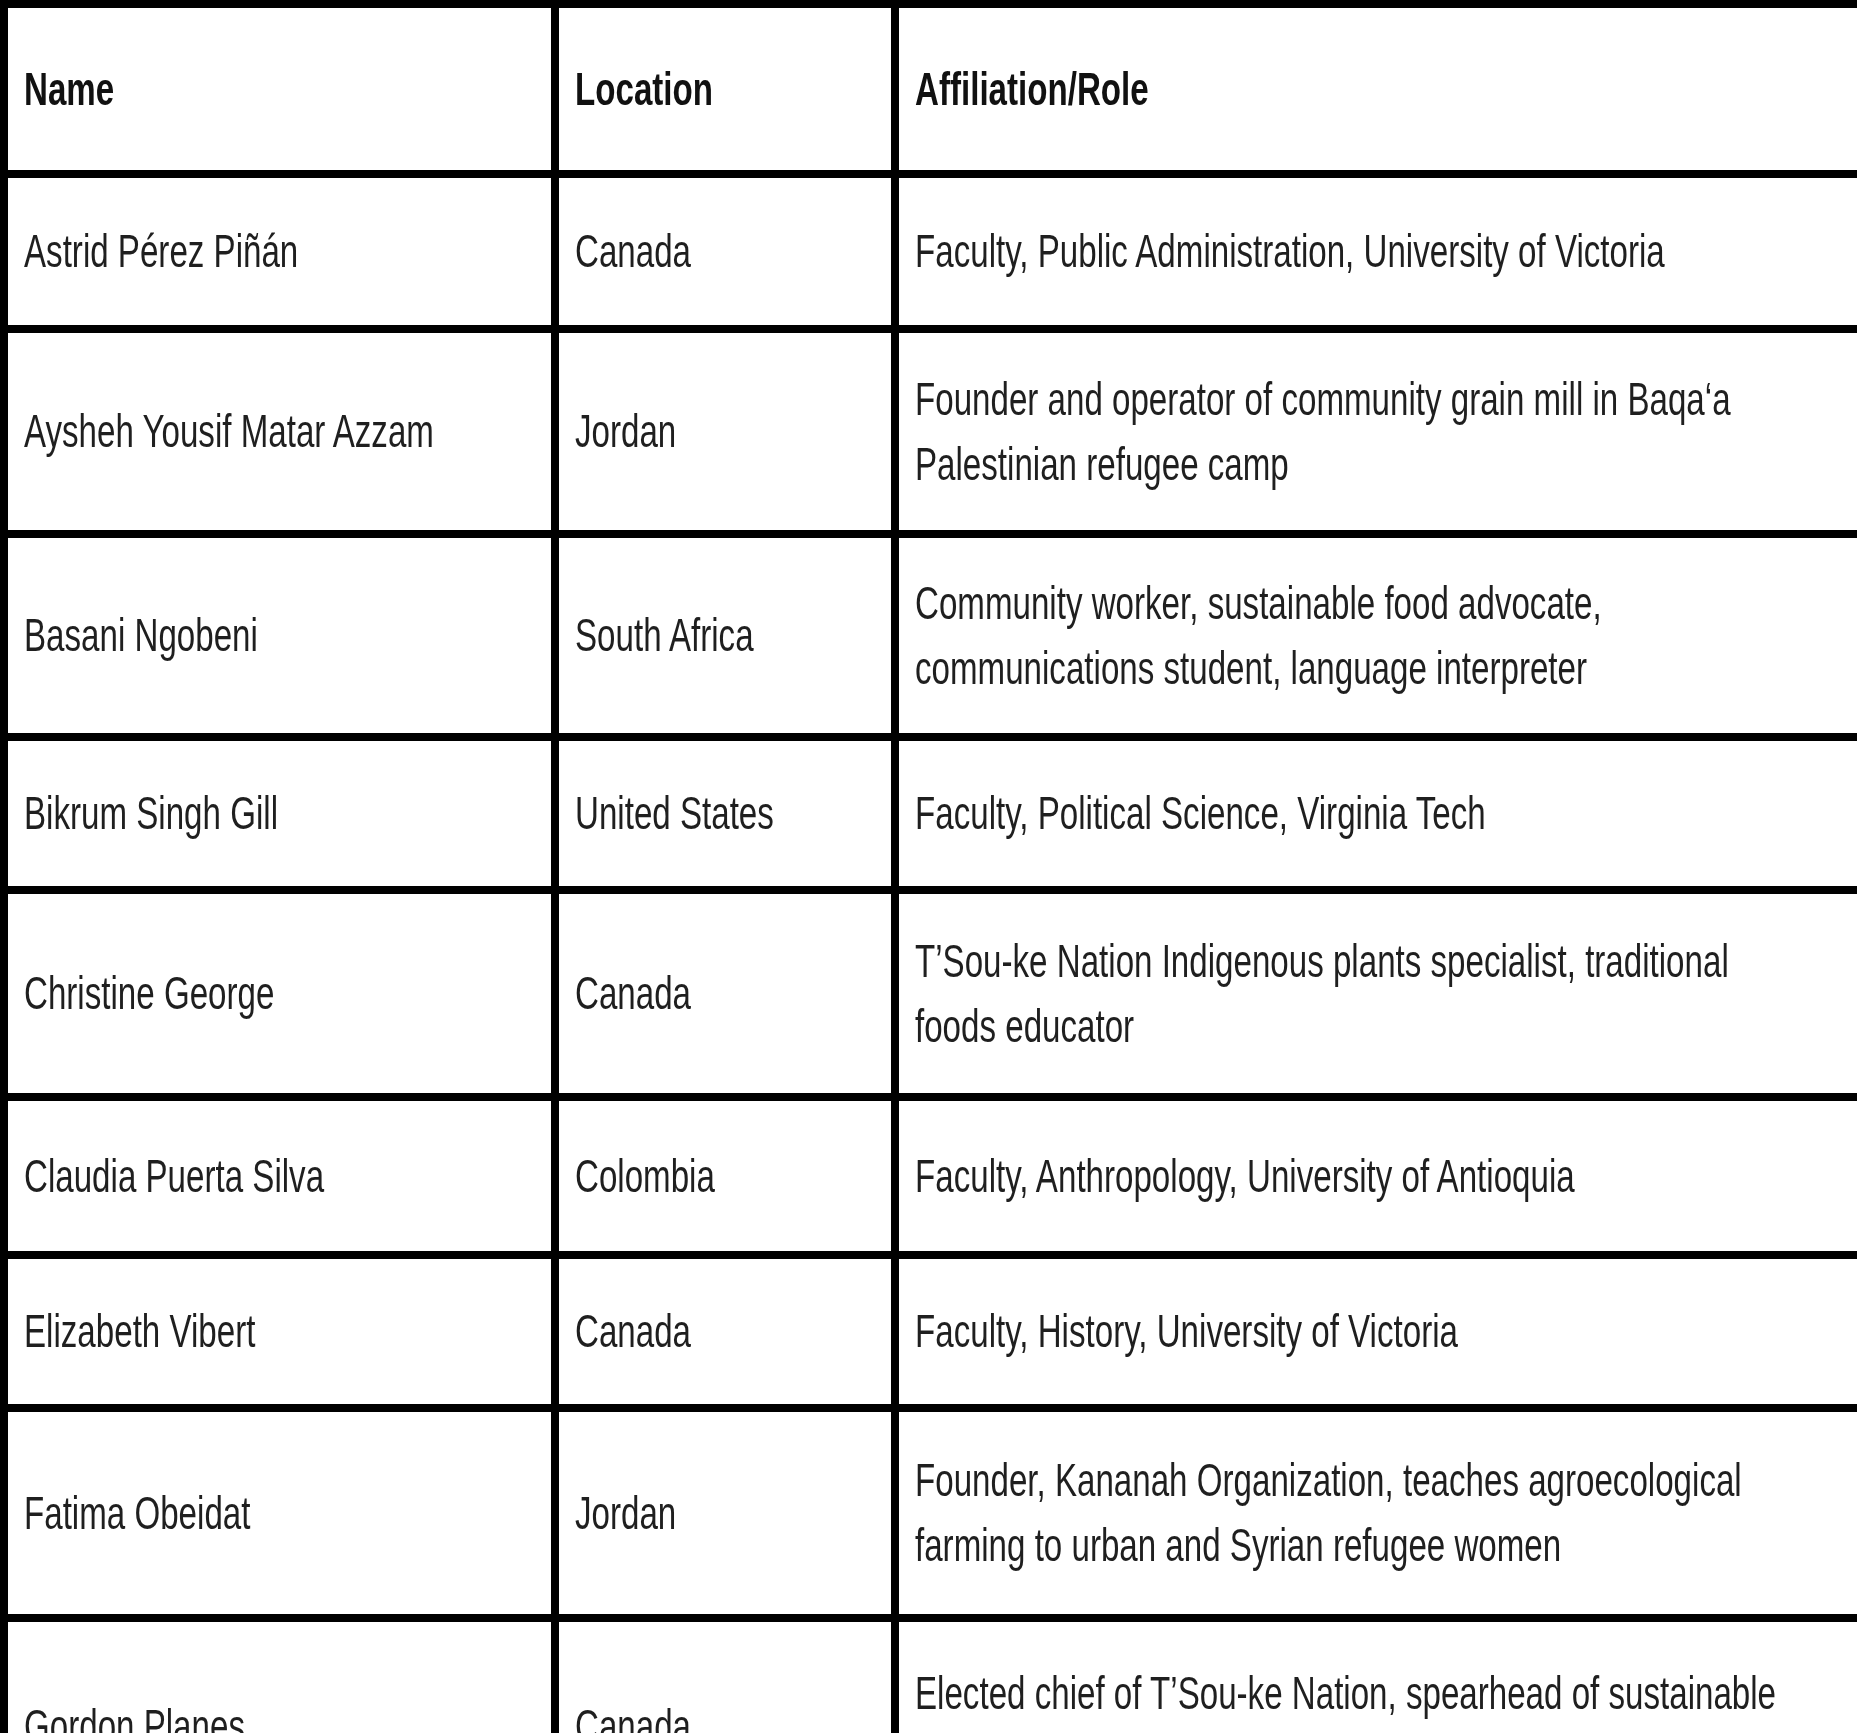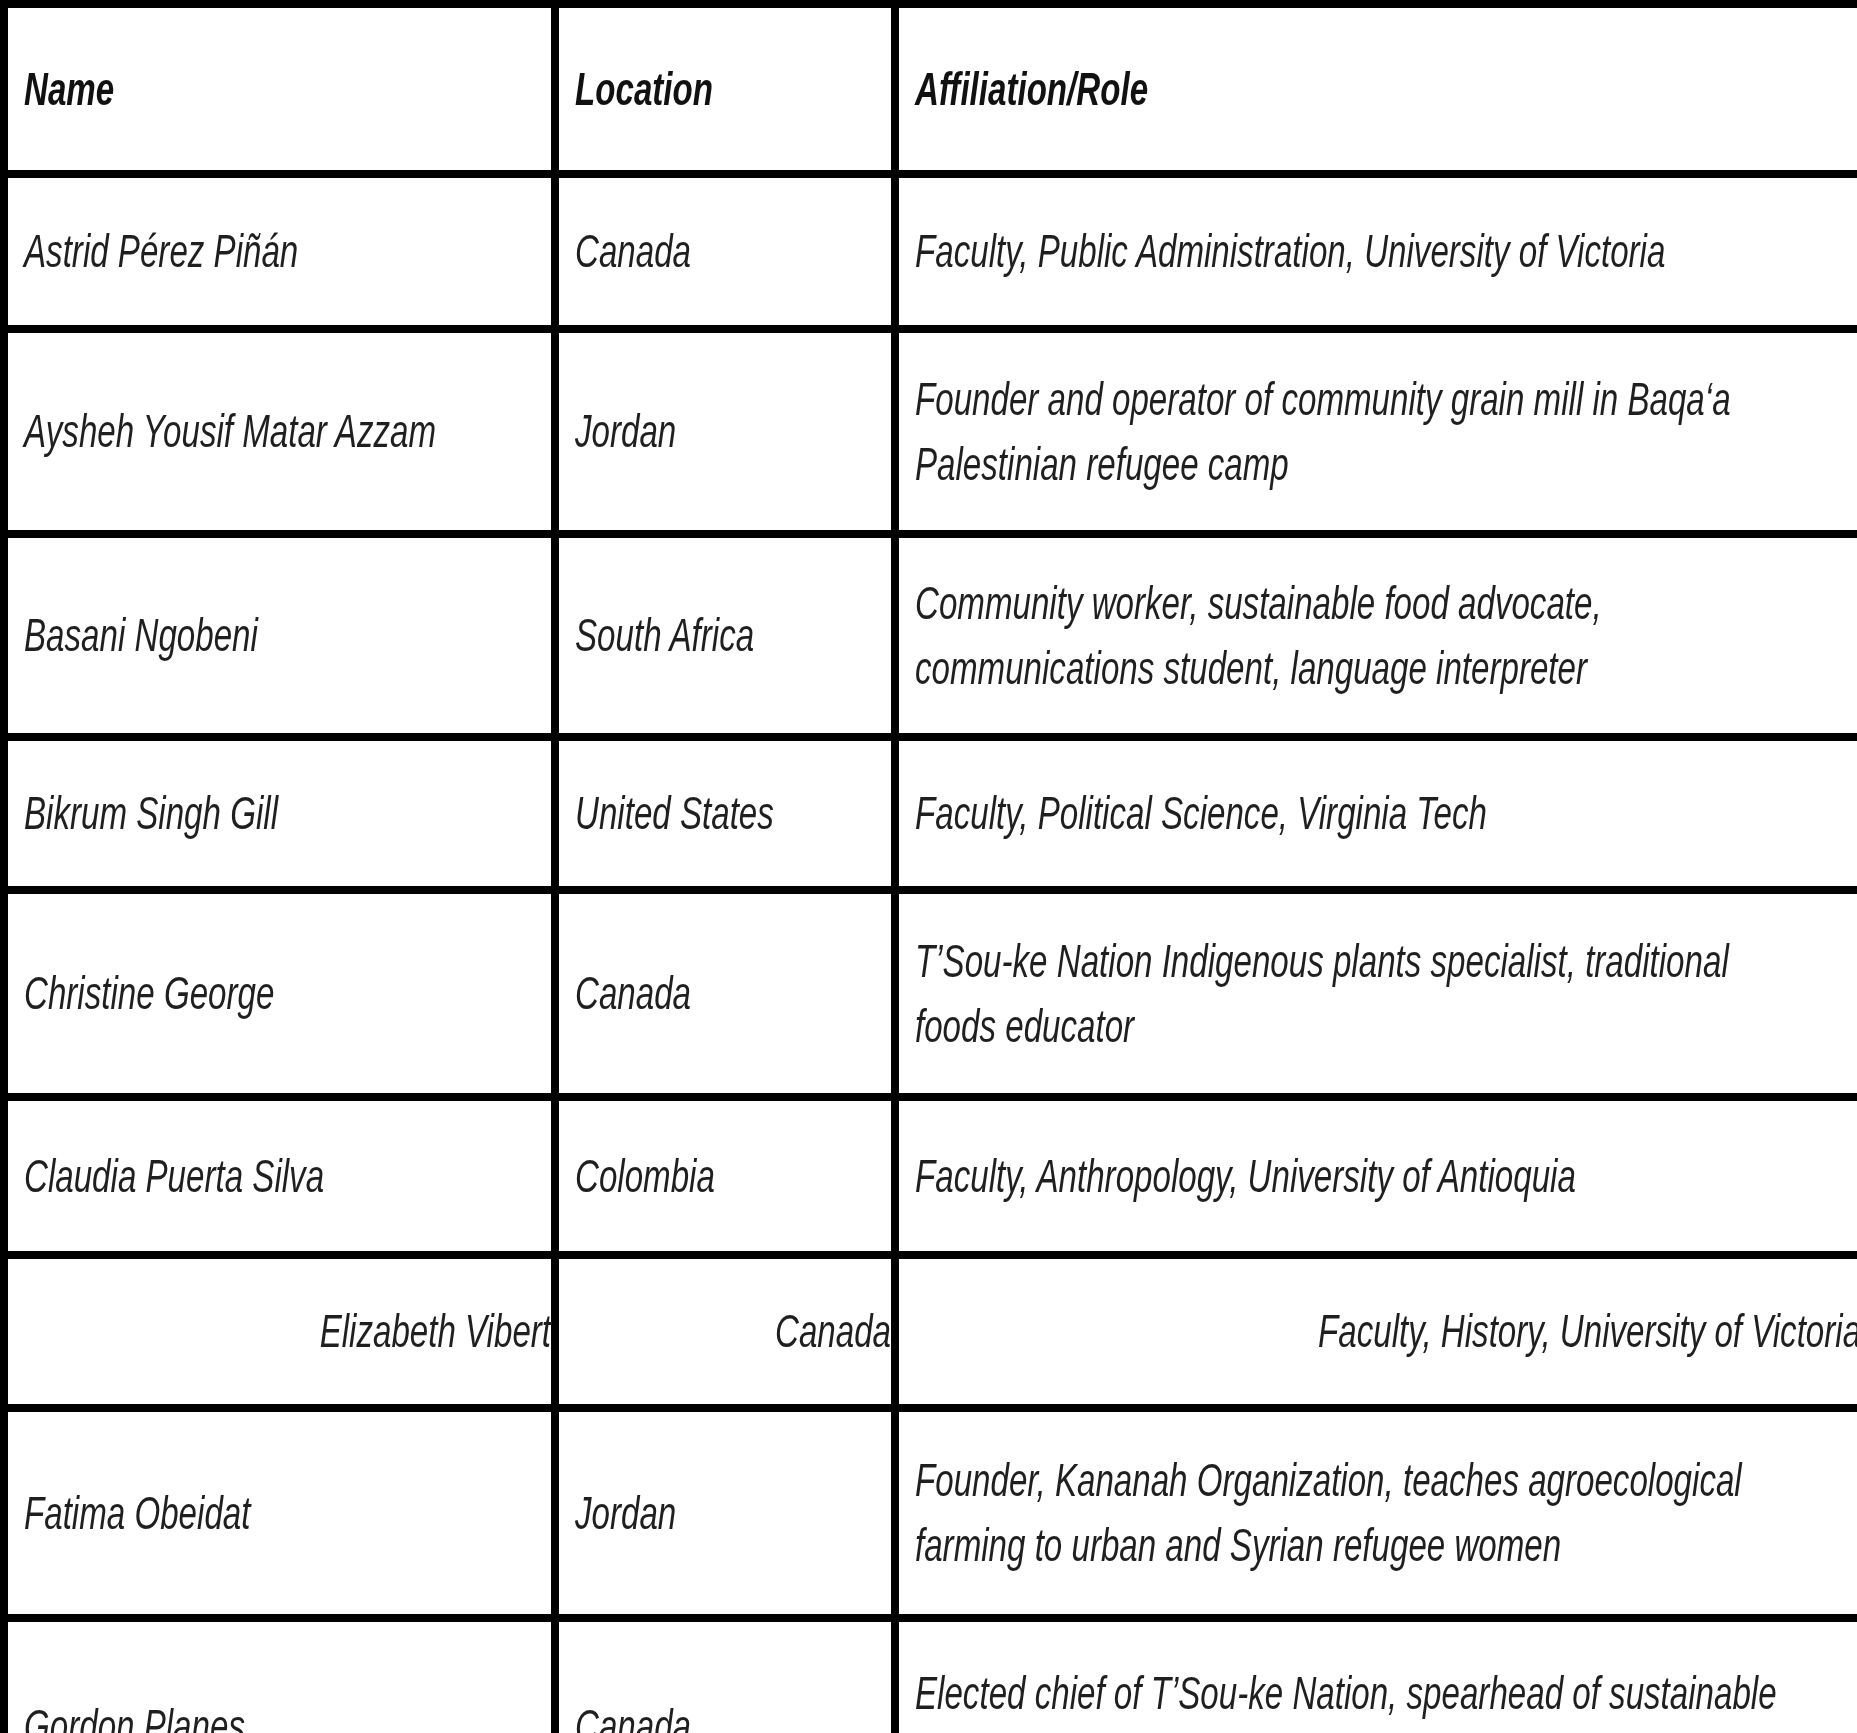--- a/index.html
+++ b/index.html
@@ -5,21 +5,20 @@
   html, body {
     margin: 0;
     padding: 0;
     background: #ffffff;
   }
   .page {
     width: 1857px;
     height: 1733px;
     background: #6d28d9;
     overflow: hidden;
-    font-style: italic;
   }
   table.doc-table {
     border-collapse: collapse;
     table-layout: fixed;
     width: 1857px;
     background: #ffffff;
   }
   col.c-name { width: 551px; }
   col.c-location { width: 340px; }
   col.c-role { width: 966px; }
@@ -52,21 +51,21 @@
     color: #111111;
   }
 
   tr.row-hdr th { height: 150px; }
   tr.row-1 td { height: 135px; }
   tr.row-2 td { height: 185px; }
   tr.row-3 td { height: 183px; }
   tr.row-4 td { height: 133px; }
   tr.row-5 td { height: 187px; }
   tr.row-6 td { height: 138px; }
-  tr.row-7 td { height: 133px; text-align: right; }
+  tr.row-7 td { height: 133px; }
   tr.row-8 td { height: 190px; }
   tr.row-9 td { height: 196px; }
 </style>
 </head>
 <body>
 
 <div class="page">
   <table class="doc-table">
     <colgroup>
       <col class="c-name">

